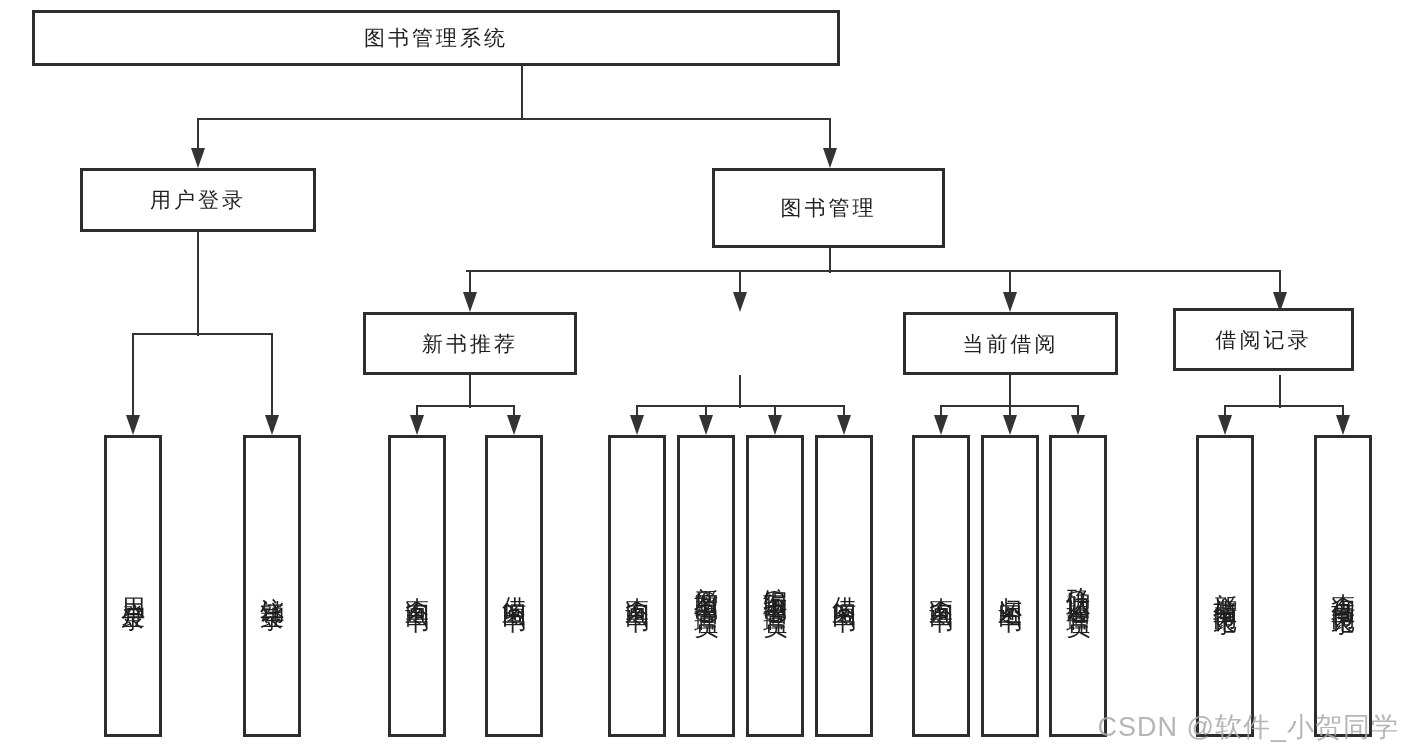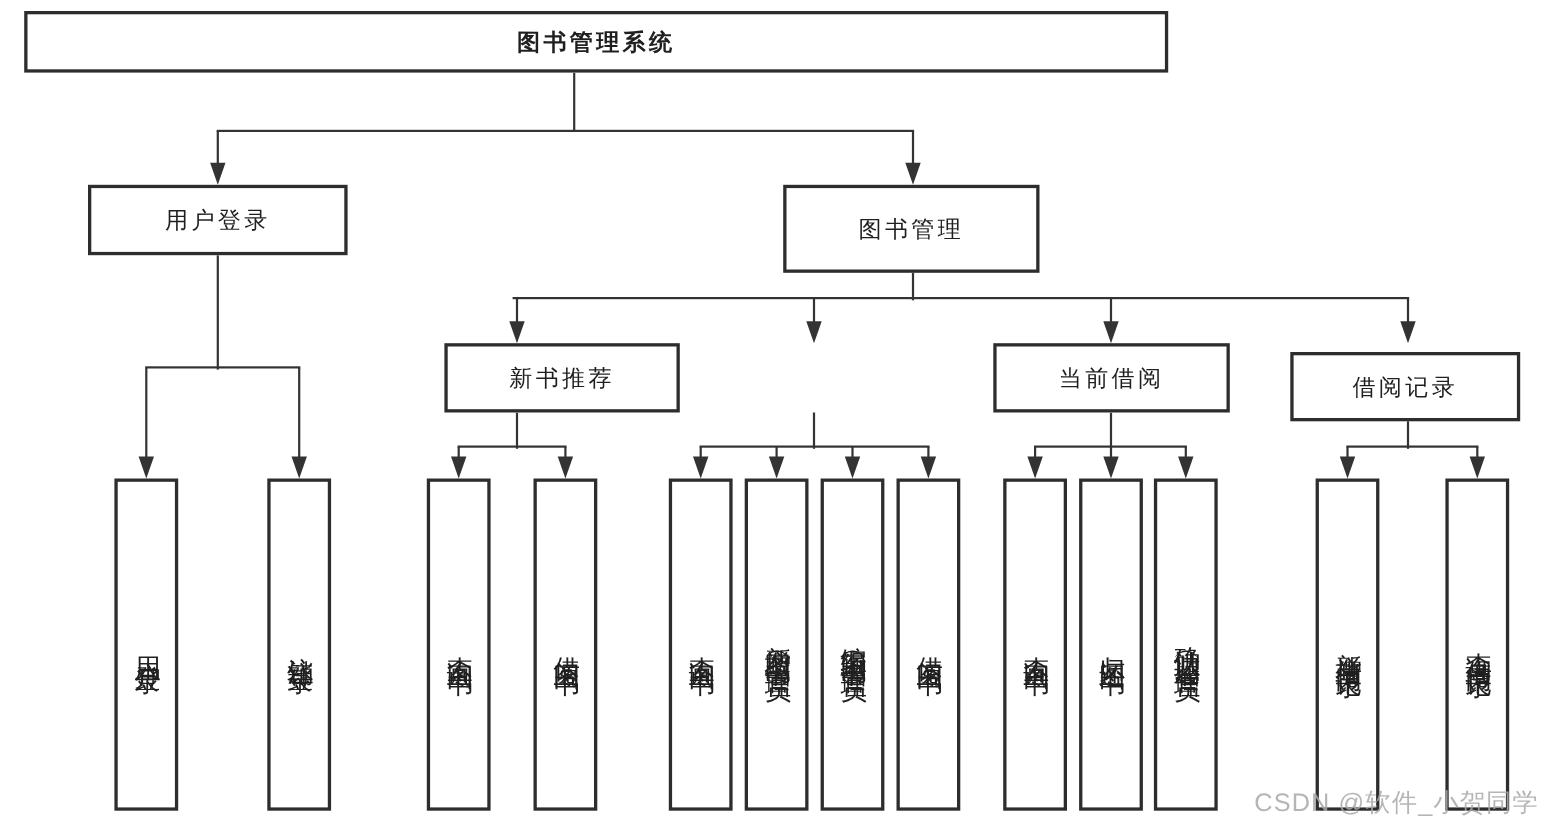--- a/index.html
+++ b/index.html
@@ -18,21 +18,21 @@
     font-size:24px; letter-spacing:4px; line-height:1.1; color:#1f1f1f;
   }
   .vline, .hline { position:absolute; background:#333333; }
   .arrow {
     position:absolute; width:0; height:0;
     border-left:7px solid transparent; border-right:7px solid transparent;
     border-top:20px solid #333333;
   }
   .watermark {
     position:absolute; right:6px; bottom:2px; color:#a9a9a9;
-    font-size:23px; letter-spacing:1px; opacity:0.85; white-space:nowrap;
+    font-size:27px; letter-spacing:1px; opacity:0.85; white-space:nowrap;
   }
 </style>
 </head>
 <body>
 
 <div class="canvas">
 
   <div id="connectors">
       <div class="vline" style="left: 521px; top: 66px; width: 2px; height: 53px; background: rgb(51, 51, 51);"></div>
       <div class="vline" style="left: 197px; top: 119px; width: 2px; height: 31px; background: rgb(51, 51, 51);"></div>
@@ -81,38 +81,38 @@
       <div class="arrow" style="left: 699px; top: 415px; border-top-color: rgb(51, 51, 51);"></div>
       <div class="arrow" style="left: 768px; top: 415px; border-top-color: rgb(51, 51, 51);"></div>
       <div class="arrow" style="left: 837px; top: 415px; border-top-color: rgb(51, 51, 51);"></div>
       <div class="arrow" style="left: 934px; top: 415px; border-top-color: rgb(51, 51, 51);"></div>
       <div class="arrow" style="left: 1003px; top: 415px; border-top-color: rgb(51, 51, 51);"></div>
       <div class="arrow" style="left: 1071px; top: 415px; border-top-color: rgb(51, 51, 51);"></div>
       <div class="arrow" style="left: 1218px; top: 415px; border-top-color: rgb(51, 51, 51);"></div>
       <div class="arrow" style="left: 1336px; top: 415px; border-top-color: rgb(51, 51, 51);"></div>
     </div>
 
-  <div class="box hbox" style="left:22px; top:10px; width:1040px; height:56px;font-weight:bold;">
+  <div class="box hbox" style="left:32px; top:10px; width:808px; height:56px;">
     <span>图书管理系统</span>
   </div>
 
   <div class="box hbox" style="left:80px; top:168px; width:236px; height:64px;">
     <span>用户登录</span>
   </div>
   <div class="box hbox" style="left:712px; top:168px; width:233px; height:80px;">
     <span>图书管理</span>
   </div>
 
-  <div class="box hbox" style="left:363px; top:312px; width:214px; height:63px;margin-left:41px;">
+  <div class="box hbox" style="left:363px; top:312px; width:214px; height:63px;">
     <span>新书推荐</span>
   </div>
   <div class="box hbox" style="left:903px; top:312px; width:215px; height:63px;font-family:Liberation Serif, serif;">
     <span>当前借阅</span>
   </div>
-  <div class="box hbox" style="left:1173px; top:320px; width:209px; height:63px;text-align:center;">
+  <div class="box hbox" style="left:1173px; top:308px; width:181px; height:63px;text-align:center;">
     <span>借阅记录</span>
   </div>
 
   <div class="box leaf" style="left:104px; top:435px; width:58px; height:302px;">
     <span>用户登录</span>
   </div>
   <div class="box leaf" style="left:243px; top:435px; width:58px; height:302px;">
     <span>注销登录</span>
   </div>
 

